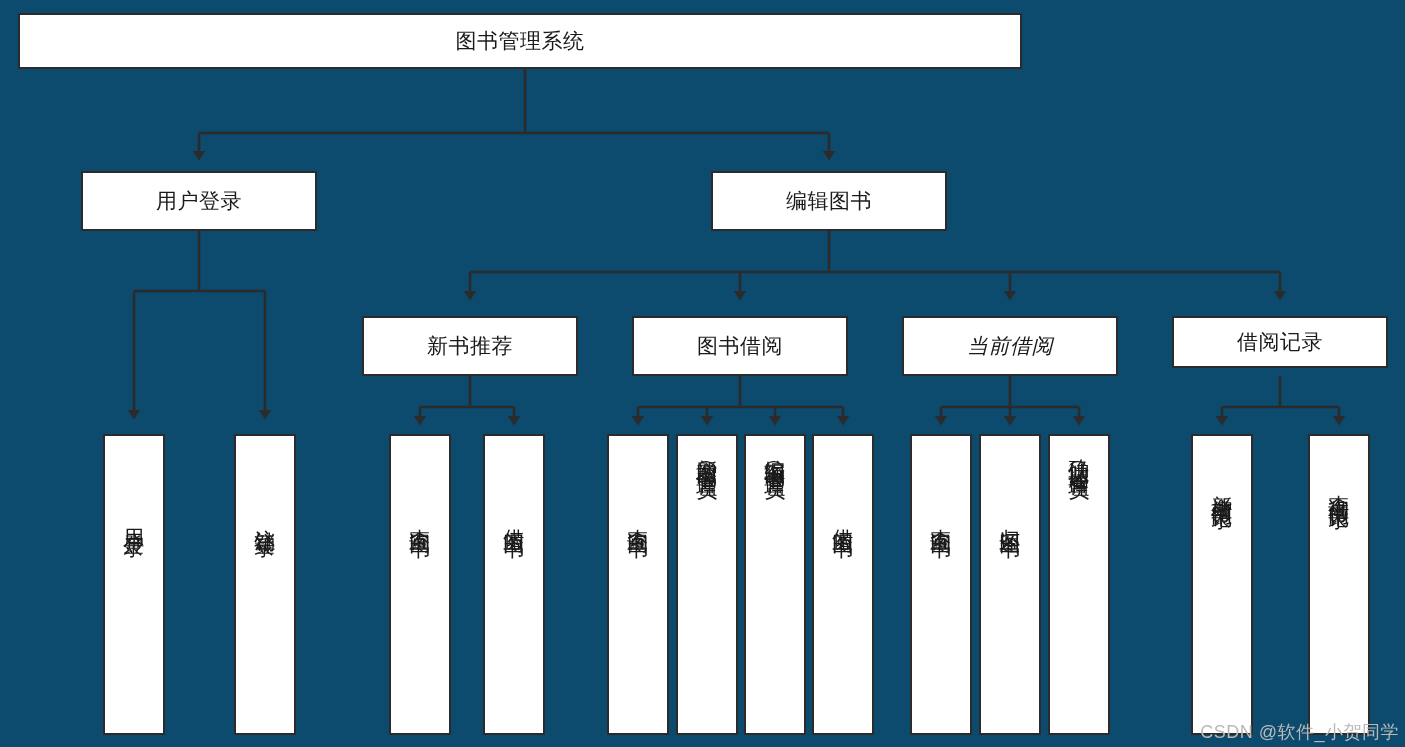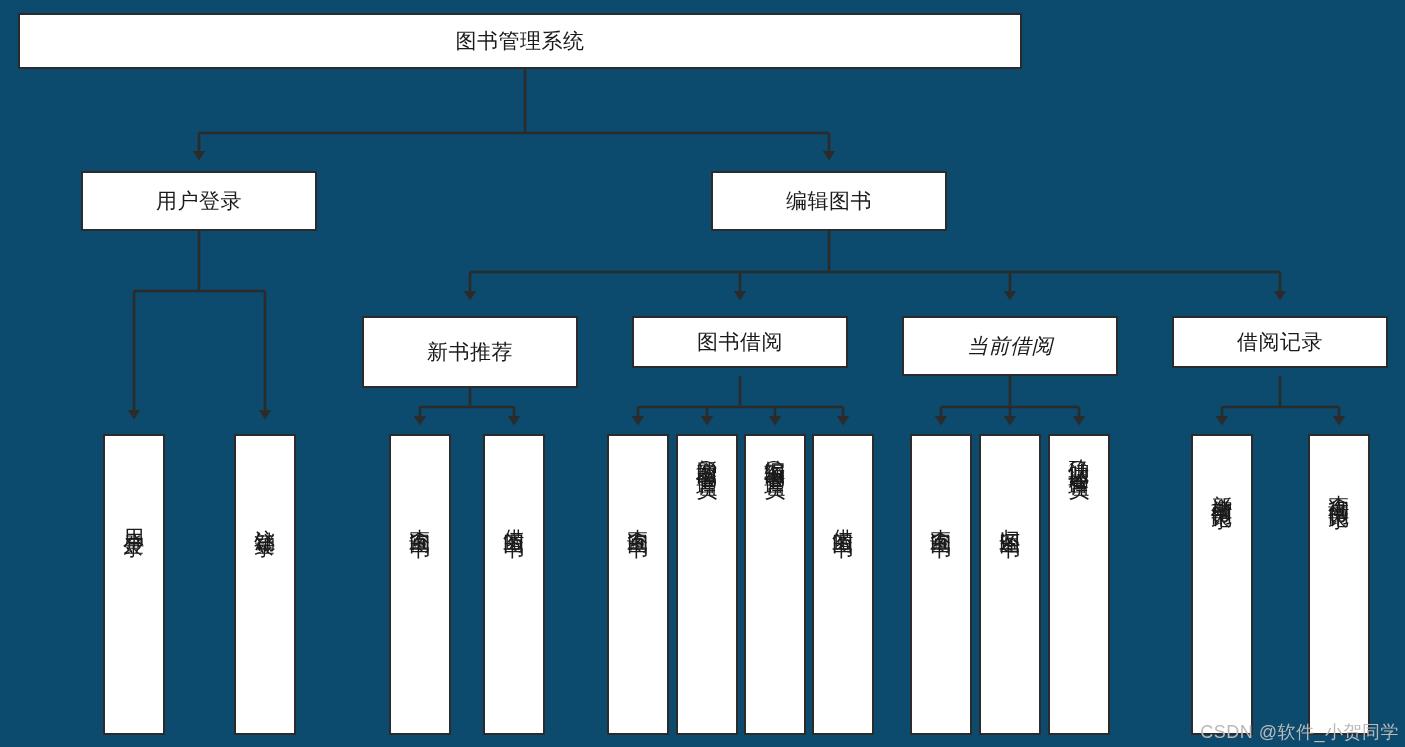--- a/index.html
+++ b/index.html
@@ -139,24 +139,24 @@
     <span class="label">图书管理系统</span>
   </div>
 
   <div class="node horizontal" style="left:81px; top:171px; width:236px; height:60px;">
     <span class="label">用户登录</span>
   </div>
   <div class="node horizontal" style="left:711px; top:171px; width:236px; height:60px;">
     <span class="label">编辑图书</span>
   </div>
 
-  <div class="node horizontal" style="left:362px; top:316px; width:216px; height:72px;">
+  <div class="node horizontal" style="left:362px; top:316px; width:216px; height:60px;">
     <span class="label">新书推荐</span>
   </div>
-  <div class="node horizontal" style="left:632px; top:316px; width:216px; height:52px;">
+  <div class="node horizontal" style="left:632px; top:316px; width:216px; height:60px;">
     <span class="label">图书借阅</span>
   </div>
   <div class="node horizontal" style="left:902px; top:316px; width:216px; height:60px;font-style:italic;">
     <span class="label">当前借阅</span>
   </div>
   <div class="node horizontal" style="left:1172px; top:316px; width:216px; height:52px;">
     <span class="label">借阅记录</span>
   </div>
 
   <div class="node vertical mid" style="left:103px; top:434px; width:62px; height:301px;">

